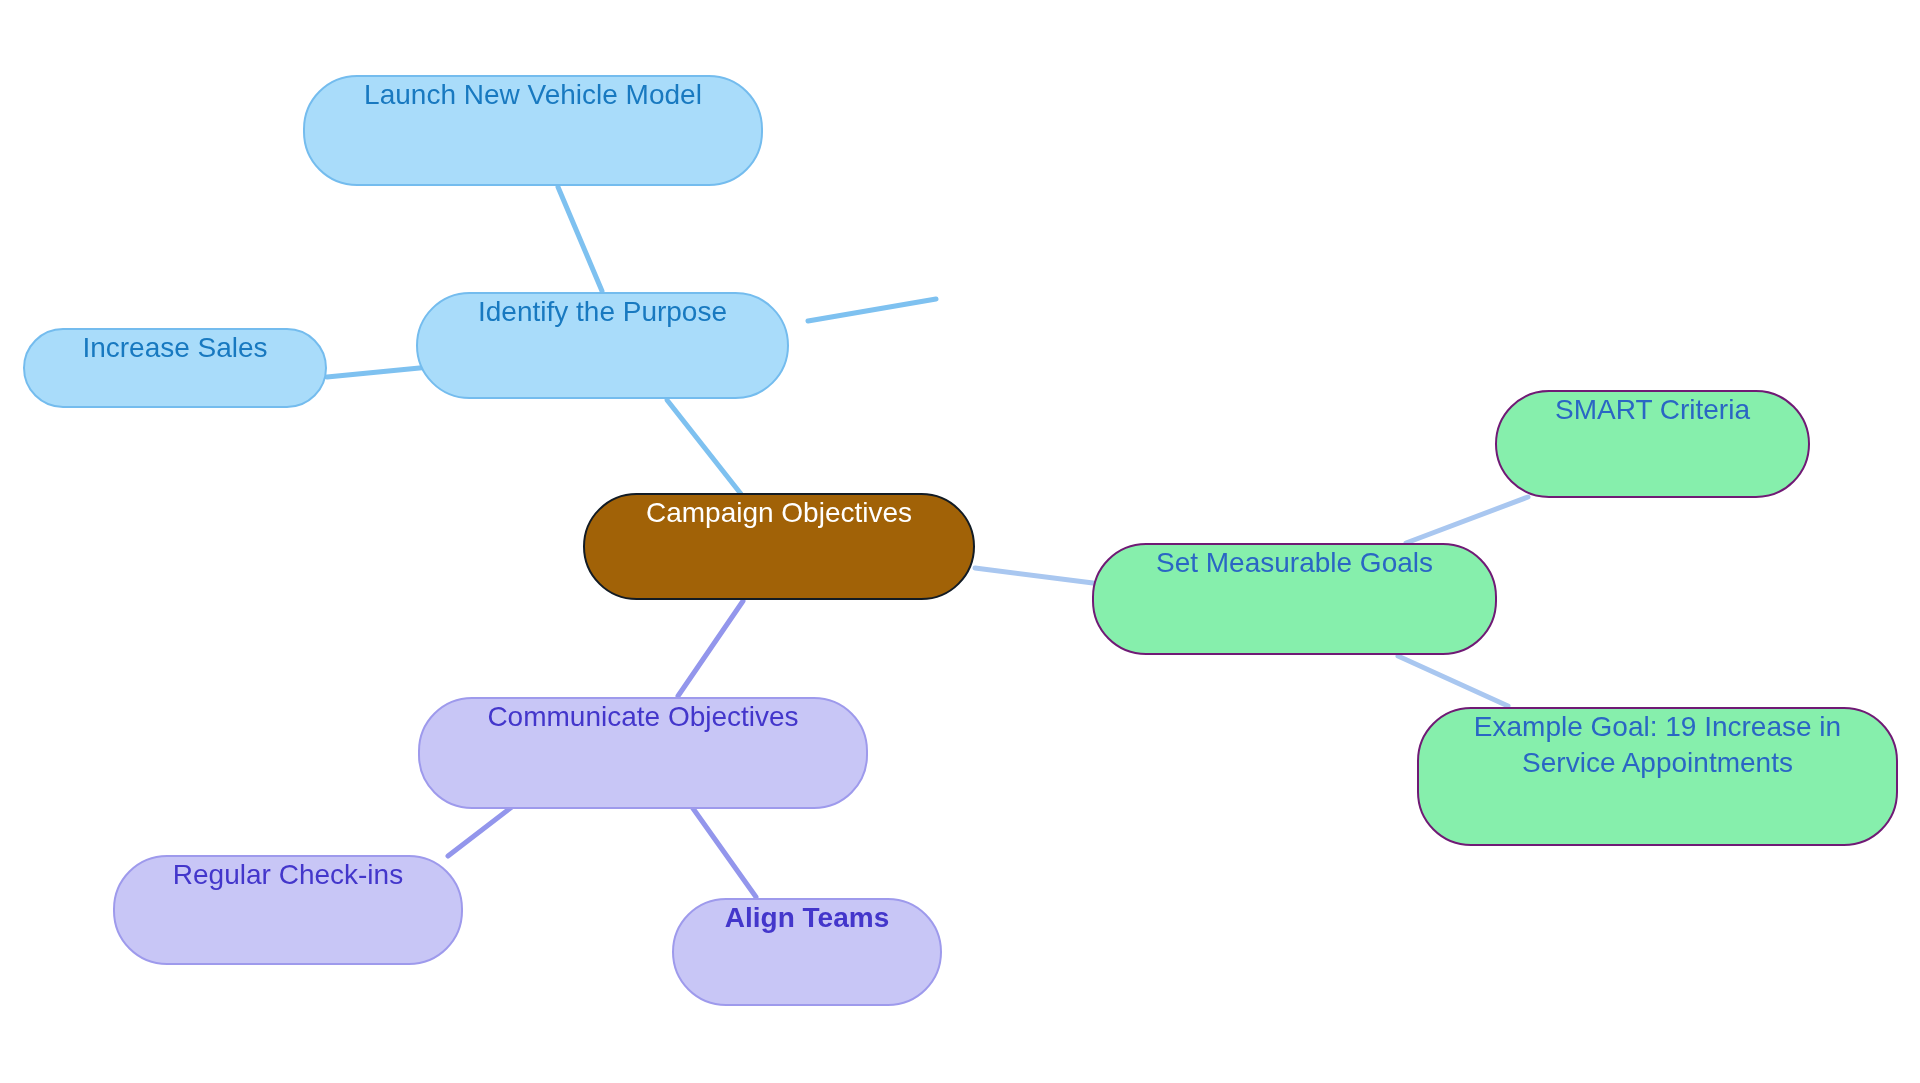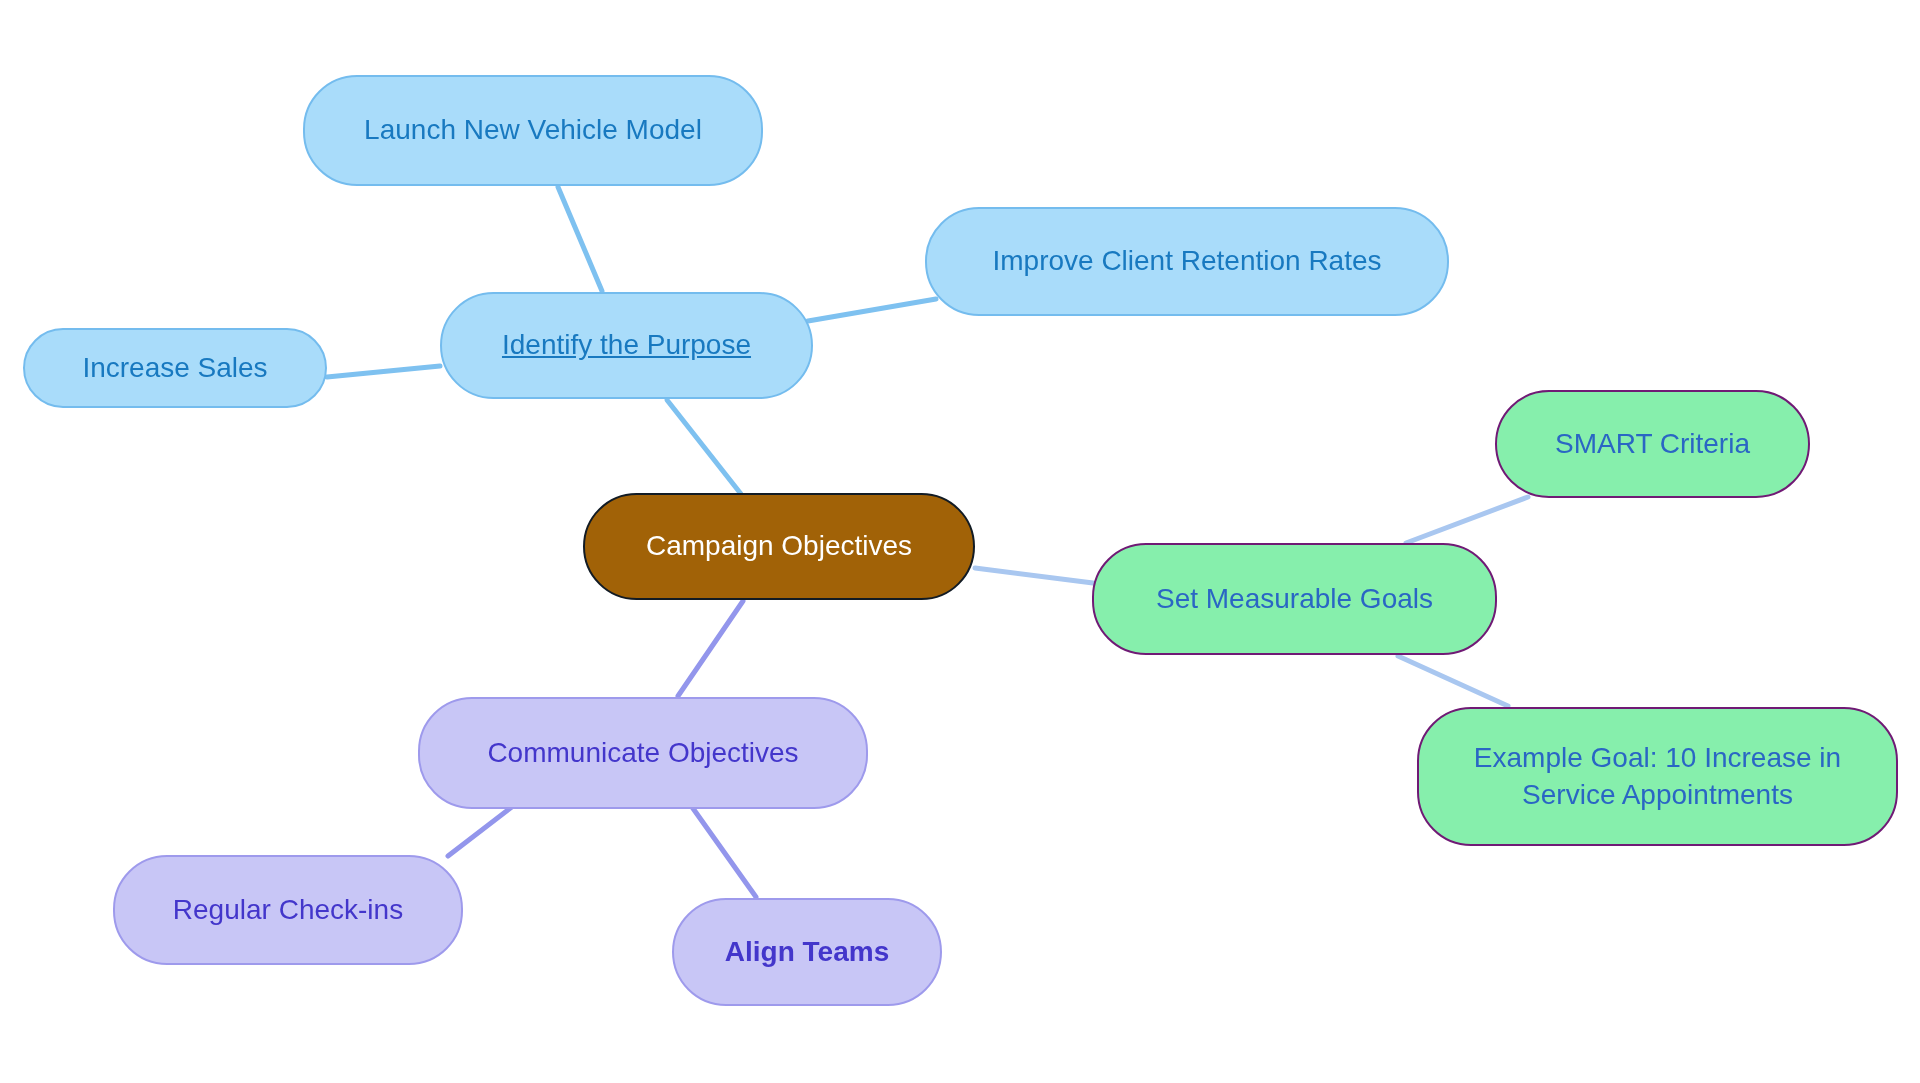--- a/index.html
+++ b/index.html
@@ -16,21 +16,20 @@
     overflow: hidden;
   }
   .edges {
     position: absolute;
     left: 0; top: 0;
     width: 1920px; height: 1083px;
   }
   .node {
     position: absolute;
     display: flex;
-    align-items: center;
     justify-content: center;
     text-align: center;
     box-sizing: border-box;
     border-radius: 54px;
     font-size: 28px;
     line-height: 1.3;
     padding: 0 36px;
     cursor: default;
   }
   .node-root {
@@ -77,46 +76,43 @@
     <line class="edge edge-lightblue" x1="1398" y1="656" x2="1508" y2="706"></line>
     <line class="edge edge-purple" x1="743" y1="601" x2="678" y2="696"></line>
     <line class="edge edge-purple" x1="513" y1="806" x2="448" y2="856"></line>
     <line class="edge edge-purple" x1="692" y1="807" x2="756" y2="897"></line>
   </svg>
 
   <div class="node node-root" style="left:583px; top:493px; width:392px; height:107px;">
     <span>Campaign Objectives</span>
   </div>
 
-  <div class="node node-sky" style="left:440px; top:292px; width:373px; height:107px;text-decoration:underline;">
+  <div class="node node-sky" style="left:416px; top:292px; width:373px; height:107px;">
     <span>Identify the Purpose</span>
   </div>
 
   <div class="node node-sky" style="left:303px; top:75px; width:460px; height:111px;">
     <span>Launch New Vehicle Model</span>
   </div>
 
-  <div class="node node-sky" style="left:925px; top:207px; width:524px; height:109px;">
-    <span>Improve Client Retention Rates</span>
-  </div>
 
   <div class="node node-sky" style="left:23px; top:328px; width:304px; height:80px;">
     <span>Increase Sales</span>
   </div>
 
   <div class="node node-lightblue" style="left:1092px; top:543px; width:405px; height:112px;">
     <span>Set Measurable Goals</span>
   </div>
 
   <div class="node node-lightblue" style="left:1495px; top:390px; width:315px; height:108px;">
     <span>SMART Criteria</span>
   </div>
 
   <div class="node node-lightblue" style="left:1417px; top:707px; width:481px; height:139px;">
-    <span>Example Goal: 10 Increase in Service Appointments</span>
+    <span>Example Goal: 19 Increase in Service Appointments</span>
   </div>
 
   <div class="node node-purple" style="left:418px; top:697px; width:450px; height:112px;">
     <span>Communicate Objectives</span>
   </div>
 
   <div class="node node-purple" style="left:113px; top:855px; width:350px; height:110px;">
     <span>Regular Check-ins</span>
   </div>
 

